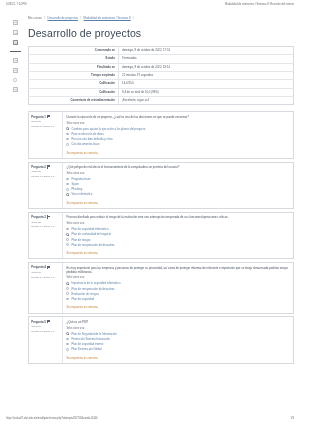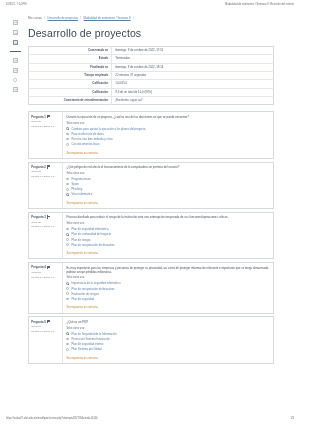--- a/index.html
+++ b/index.html
@@ -34,21 +34,21 @@
   }
   .rail-ico::after {
     content: ""; position: absolute; left: 1px; top: 1.4px;
     width: 2.6px; height: .5px; background: #c3c9d1;
   }
   .rail-ico.sel { border-color: #8a9099; background: #e4e8ec; }
   .rail-sep { width: 11px; height: 1.1px; background: #5b6068; margin: .5px 0; }
   .rail-dot { width: 3.4px; height: 3.4px; border-radius: 50%; border: .5px solid #b9bfc7; }
 
   
-  .content { position: absolute; left: 28px; top: 16px; width: 246px; }
+  .content { position: absolute; left: 28px; top: 16px; width: 266px; }
 
   
   .crumbs {
     display: flex; align-items: center; gap: 2.4px;
     font-size: 2.9px; color: #6b7280; margin-bottom: 7px;
     white-space: nowrap;
   }
   .crumbs a { color: #5b7fa6; text-decoration: underline; }
   .crumbs .sep { color: #9aa2ad; }
 

